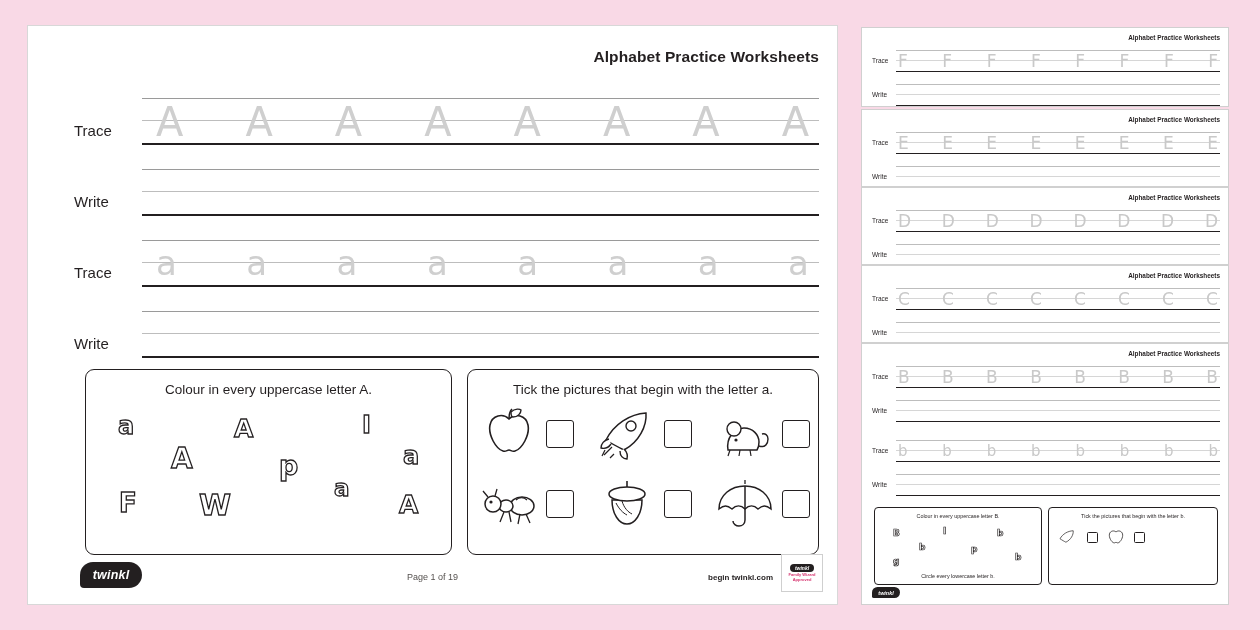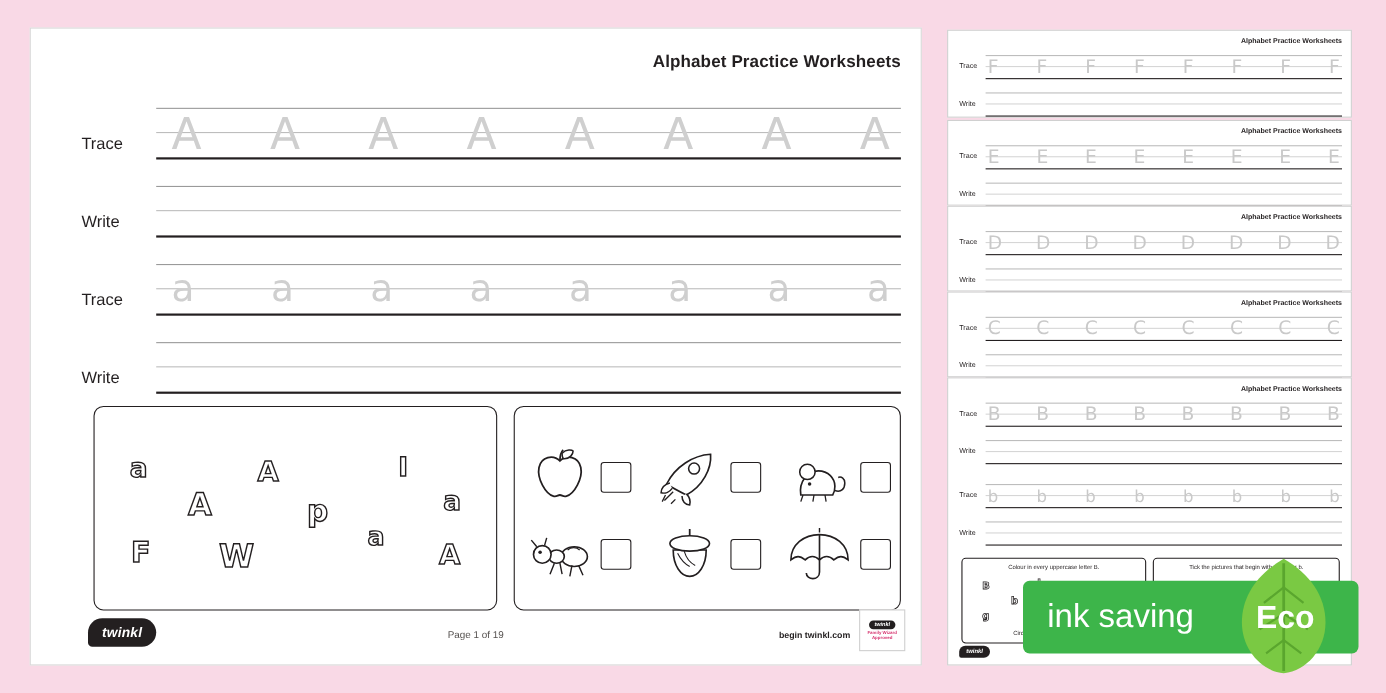--- a/index.html
+++ b/index.html
@@ -382,34 +382,36 @@
     <div class="row" style="top:285px;">
       <div class="row-label" style="top:24px;">Write</div>
       <div class="lines">
         <div class="line-top"></div>
         <div class="line-mid"></div>
         <div class="line-bot"></div>
       </div>
     </div>
 
     <div class="activity act-left">
+      <div class="act-caption top">Colour in every uppercase letter A.</div>
 
       <span class="scatter outline-letter" style="left:32px; top:42px; font-size:24px;">a</span>
       <span class="scatter outline-letter" style="left:148px; top:44px; font-size:25px;">A</span>
       <span class="scatter outline-letter" style="left:276px; top:41px; font-size:24px;">I</span>
       <span class="scatter outline-letter" style="left:85px; top:72px; font-size:28px;">A</span>
       <span class="scatter outline-letter" style="left:193px; top:80px; font-size:27px;">p</span>
       <span class="scatter outline-letter" style="left:317px; top:72px; font-size:24px;">a</span>
       <span class="scatter outline-letter" style="left:33px; top:118px; font-size:26px;">F</span>
       <span class="scatter outline-letter" style="left:113px; top:118px; font-size:29px;">W</span>
       <span class="scatter outline-letter" style="left:248px; top:105px; font-size:23px;">a</span>
       <span class="scatter outline-letter" style="left:313px; top:120px; font-size:25px;">A</span>
     </div>
 
     <div class="activity act-right">
+      <div class="act-caption top">Tick the pictures that begin with the letter a.</div>
 
       <div class="pic-row" style="top:36px;">
         <div class="pic-cell">
           <svg class="pic-art" viewBox="0 0 62 56">
             <path d="M31 13c-6-6-17-4-19 6-2 10 6 24 13 26 3 1 4-1 6-1s3 2 6 1c7-2 15-16 13-26-2-10-13-12-19-6z" fill="#fff" stroke="#231f20" stroke-width="1.6"></path>
             <path d="M31 13c0-5 1-8 3-10" fill="none" stroke="#231f20" stroke-width="1.6"></path>
             <path d="M33 6c4-4 9-3 10-2 0 3-3 7-8 7-1 0-2-2-2-5z" fill="#fff" stroke="#231f20" stroke-width="1.4"></path>
           </svg>
           <div class="tick-box"></div>
         </div>
@@ -681,23 +683,14 @@
             <path d="M26 10c-5-5-15-3-17 5-2 9 5 21 11 23 3 1 4-1 6-1s3 2 6 1c6-2 13-14 11-23-2-8-12-10-17-5z" fill="#fff" stroke="#231f20" stroke-width="2"></path>
           </svg>
           <div class="mini-tickbox"></div>
         </div>
       </div>
 
       <div class="mini-twinkl">twinkl</div>
     </div>
   </div>
 
-  <div class="eco-banner">
-    <span>ink saving</span>
-    <svg class="eco-leaf" viewBox="0 0 92 112">
-      <path d="M46 4C22 18 8 38 8 62c0 24 17 44 38 46 21-2 38-22 38-46C84 38 70 18 46 4z" fill="#7ac943"></path>
-      <path d="M46 8v98" stroke="#5aa62e" stroke-width="2.5" fill="none"></path>
-      <path d="M46 30l-18 14M46 30l18 14M46 54l-22 14M46 54l22 14M46 78l-16 12M46 78l16 12" stroke="#5aa62e" stroke-width="2" fill="none"></path>
-    </svg>
-    <span class="eco-eco">Eco</span>
-  </div>
 
 </div>
 
 </body></html>

